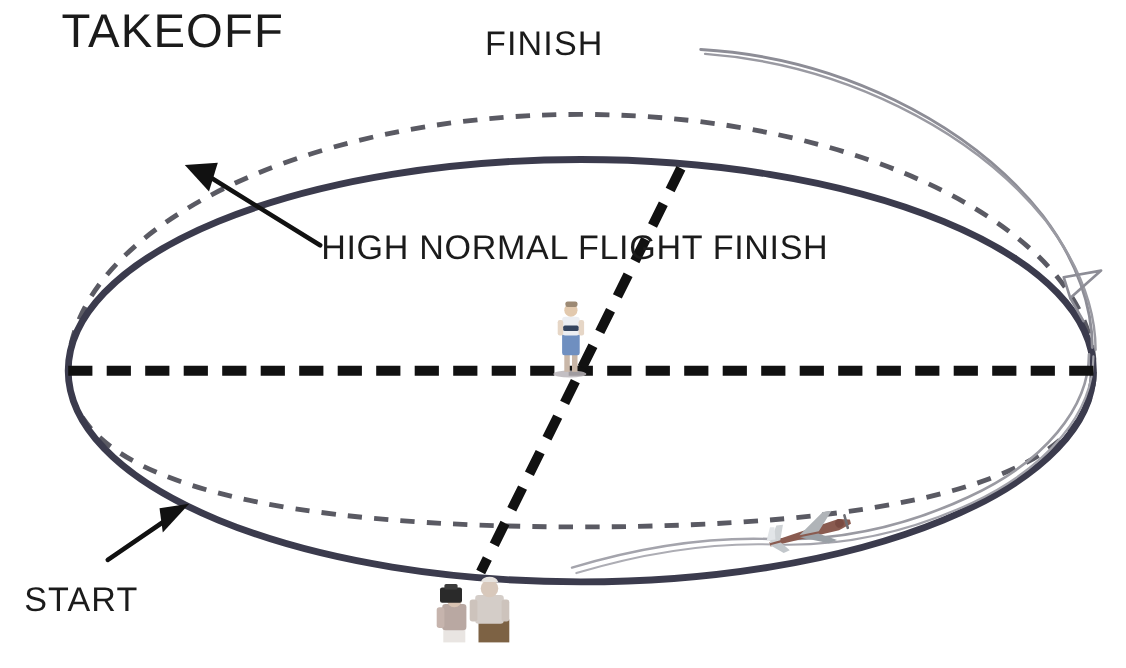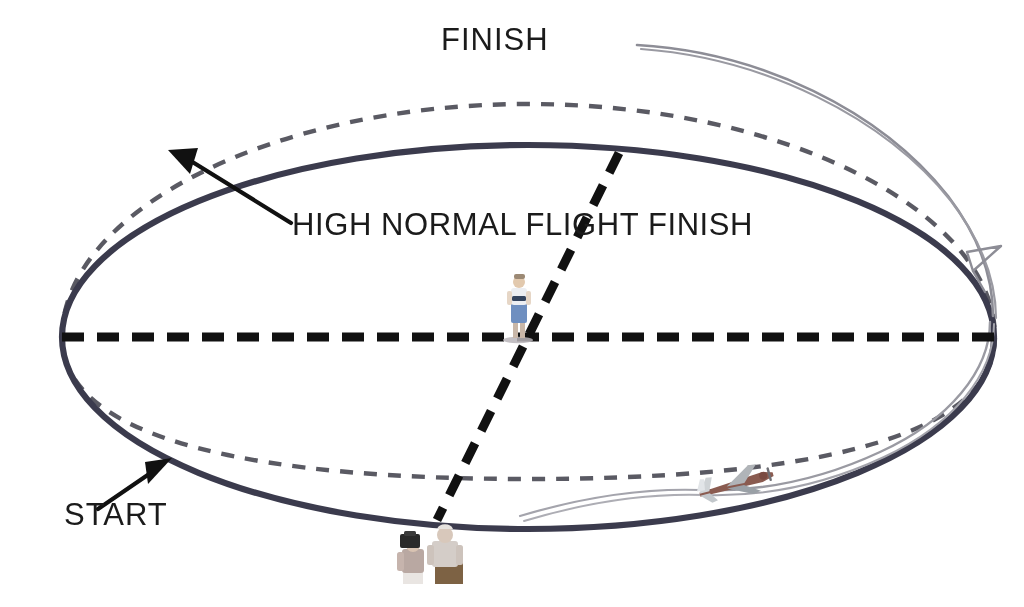--- a/index.html
+++ b/index.html
@@ -47,24 +47,23 @@
     letter-spacing: 1px;
   }
   #label-hnfl {
     left: 292px;
     top: 207px;
     font-size: 31px;
     letter-spacing: 0.6px;
   }
   #label-start {
     left: 22px;
-    top: 497px;
+    top: 527px;
     font-size: 31px;
     letter-spacing: 1px;
-    margin-left: 42px;
   }
 </style>
 </head>
 <body>
 
 <div id="stage">
 
   <svg id="diagram-svg" viewBox="0 0 1024 607">
 
     <g>
@@ -159,20 +158,21 @@
       <path d="M -14,3 L 10,15 L 18,14 L 3,4 Z" fill="#9aa0a6"></path>
       <path d="M -42,1 L -32,-13 L -26,-12 L -32,1 Z" fill="#cfd3d6"></path>
       <path d="M -42,3 L -32,13 L -26,12 L -32,3 Z" fill="#c2c7cb"></path>
       <path d="M -44,-2 L -38,-13 L -34,-12 L -36,-1 Z" fill="#e2e5e8"></path>
       <circle cx="24" cy="0" r="4" fill="#7a4b42"></circle>
       <rect x="29" y="-7" width="2.4" height="14" rx="1" fill="#6e6e74"></rect>
     </g>
 
   </svg>
 
+  <div class="dlabel" id="label-takeoff">TAKEOFF</div>
 
   <div class="dlabel" id="label-finish">FINISH</div>
 
   <div class="dlabel" id="label-hnfl">HIGH NORMAL FLIGHT FINISH</div>
 
   <div class="dlabel" id="label-start">START</div>
 
 </div>
 
 </body></html>

